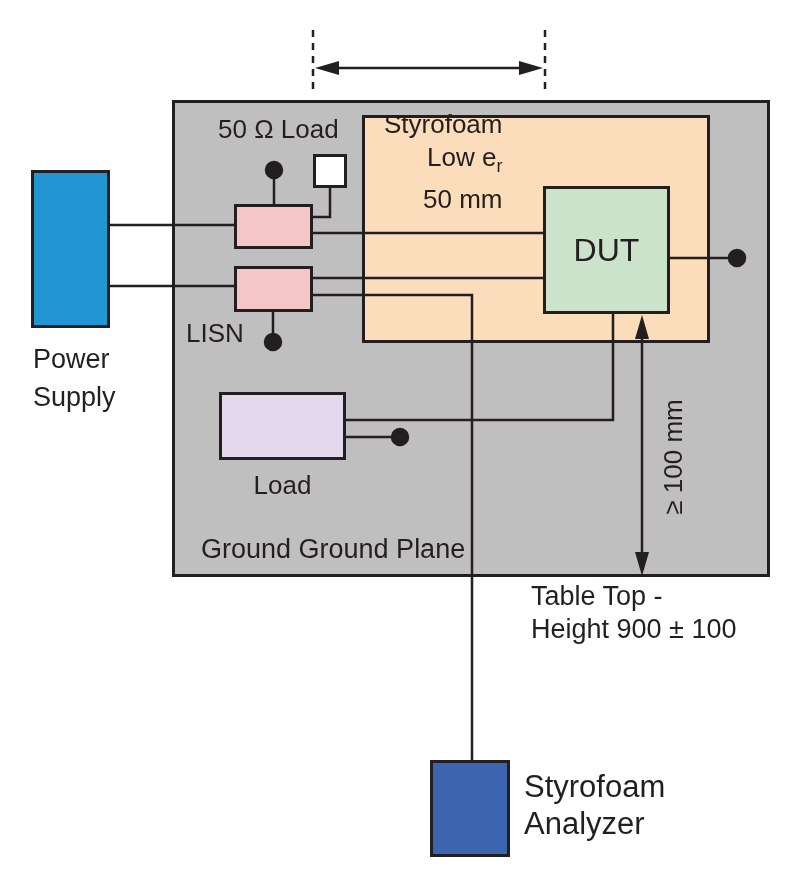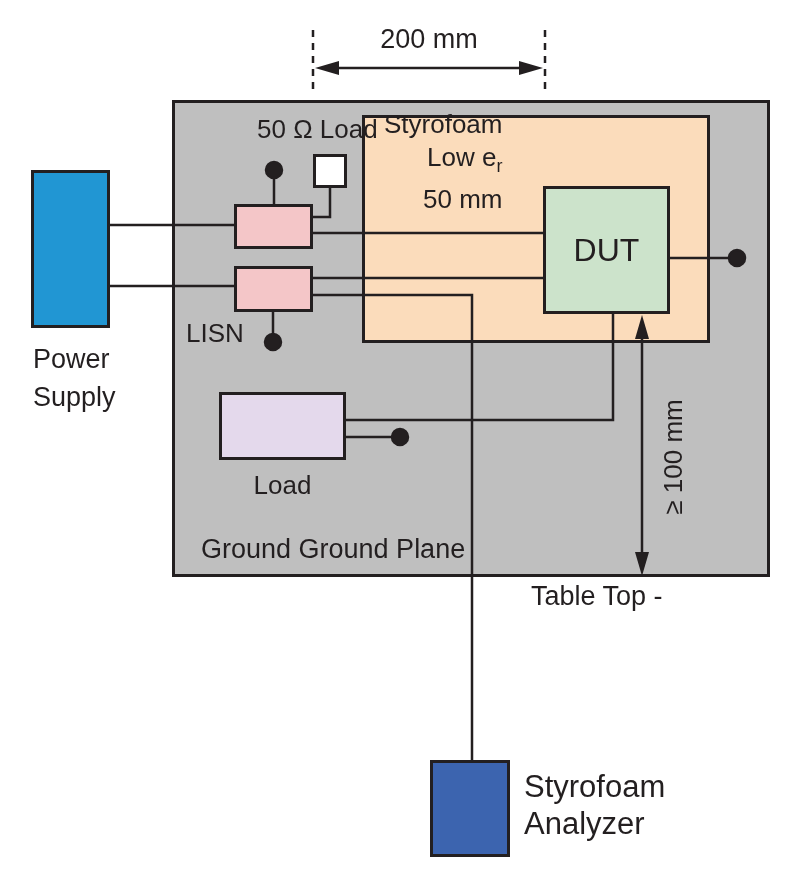--- a/index.html
+++ b/index.html
@@ -17,21 +17,21 @@
        display:flex;align-items:center;justify-content:center;font-size:32px;}
   #white-box{left:313px;top:154px;width:34px;height:34px;background:#ffffff;z-index:4;}
   #lisn1{left:234px;top:204px;width:79px;height:45px;background:#f4c6c8;z-index:4;}
   #lisn2{left:234px;top:266px;width:79px;height:46px;background:#f4c6c8;z-index:4;}
   #load-box{left:219px;top:392px;width:127px;height:68px;background:#e4d9ec;z-index:4;}
   #power-supply{left:31px;top:170px;width:79px;height:158px;background:#2196d3;z-index:4;}
   #spectrum-analyzer{left:430px;top:760px;width:80px;height:97px;background:#3c64af;z-index:4;}
   
   .z5{z-index:5;}
   #lbl-dim-200{left:313px;top:24px;width:232px;text-align:center;font-size:27px;}
-  #lbl-50ohm{left:218px;top:114px;font-size:26px;margin-left:39px;}
+  #lbl-50ohm{left:218px;top:114px;font-size:26px;}
   #lbl-styro{left:384px;top:108px;font-size:26px;line-height:33px;white-space:nowrap;text-align:right;}
   #lbl-styro sub{font-size:18px;}
   #lbl-lisn{left:186px;top:318px;font-size:26px;text-align:center;}
   #lbl-load{left:219px;top:470px;width:127px;text-align:center;font-size:26px;}
   #lbl-mgp{left:201px;top:534px;font-size:27px;}
   #lbl-power{left:33px;top:340px;font-size:27px;line-height:38px;}
   #lbl-vdim{left:598px;top:442px;width:150px;height:30px;text-align:center;font-size:26px;
             transform:rotate(-90deg);}
   #lbl-table{left:531px;top:580px;font-size:27px;line-height:33px;}
   #lbl-spectrum{left:524px;top:768px;font-size:31px;line-height:37px;}
@@ -81,21 +81,20 @@
   </svg>
 
   <div class="box" id="power-supply"></div>
   <div class="box" id="lisn1"></div>
   <div class="box" id="lisn2"></div>
   <div class="box" id="white-box"></div>
   <div class="box" id="dut">DUT</div>
   <div class="box" id="load-box"></div>
   <div class="box" id="spectrum-analyzer"></div>
 
-  <div class="lbl z5" id="lbl-dim-200">200 mm</div>
 
   <div class="lbl z5" id="lbl-50ohm">50 Ω Load</div>
 
   <div class="lbl z5" id="lbl-styro">
     <div>Styrofoam</div>
     <div><span>Low e</span><sub>r</sub></div>
     <div>50 mm</div>
   </div>
 
   <div class="lbl z5" id="lbl-lisn">LISN</div>
@@ -106,20 +105,21 @@
 
   <div class="lbl z5" id="lbl-power">
     <div>Power</div>
     <div>Supply</div>
   </div>
 
   <div class="lbl z5" id="lbl-vdim">≥ 100 mm</div>
 
   <div class="lbl z5" id="lbl-table">
     <div>Table Top -</div>
+    <div>Height 900 ± 100</div>
   </div>
 
   <div class="lbl z5" id="lbl-spectrum">
     <div>Styrofoam</div>
     <div>Analyzer</div>
   </div>
 
 </div>
 
 </body></html>

